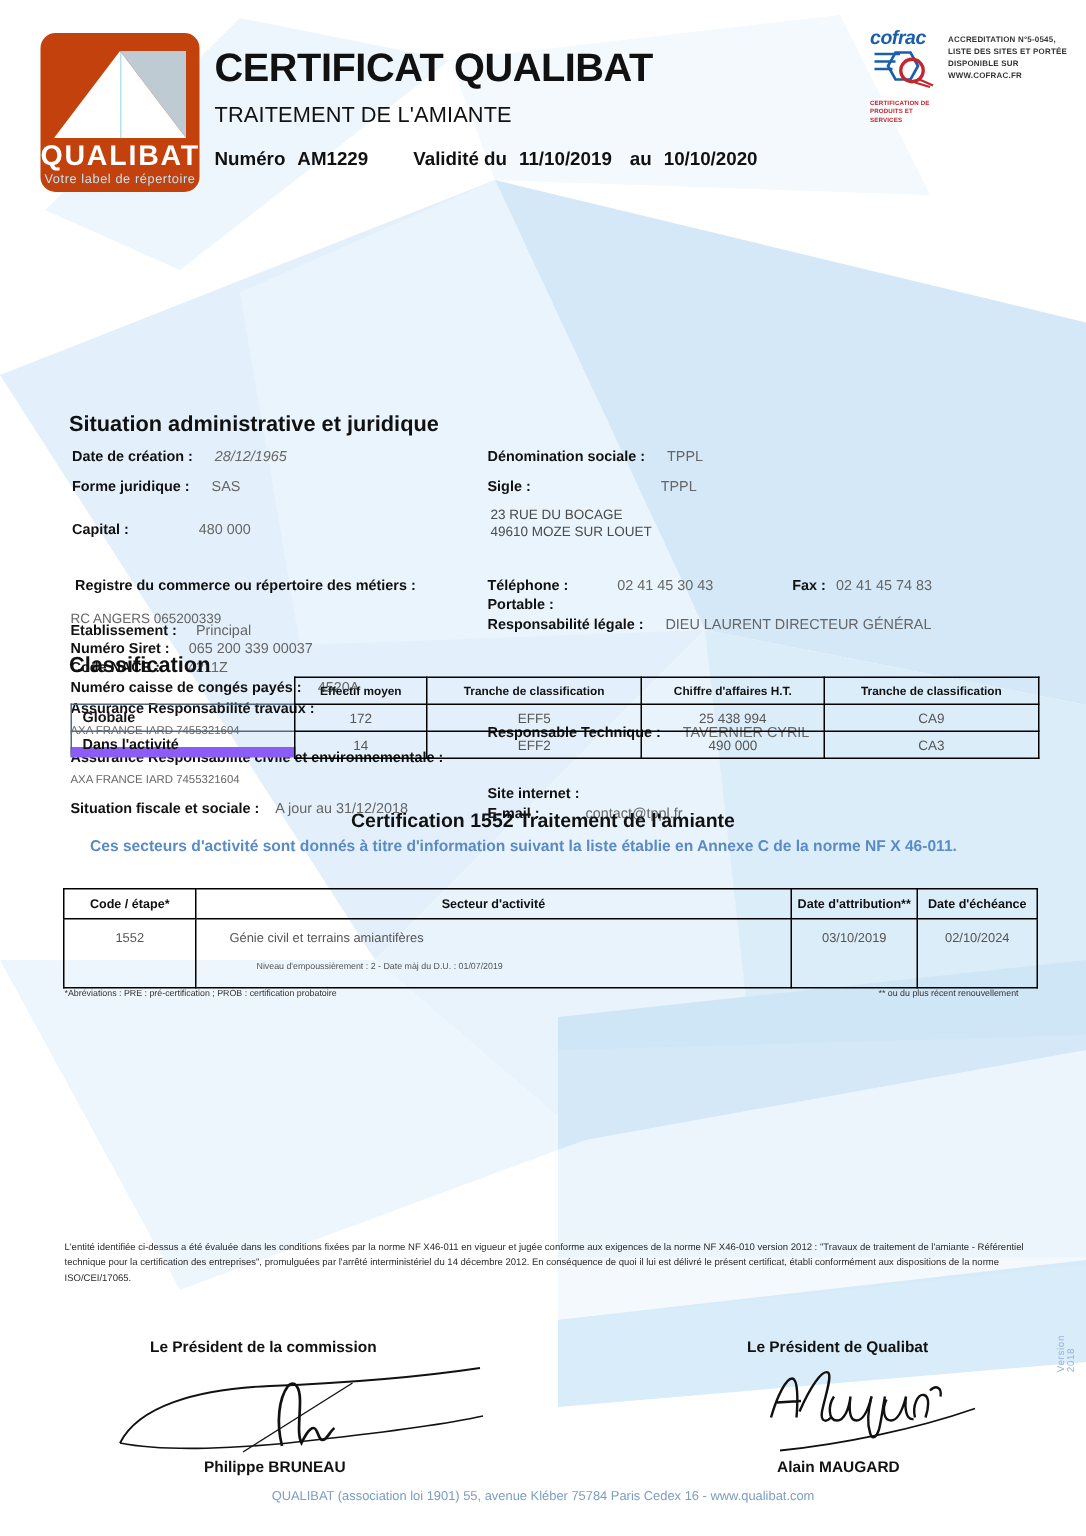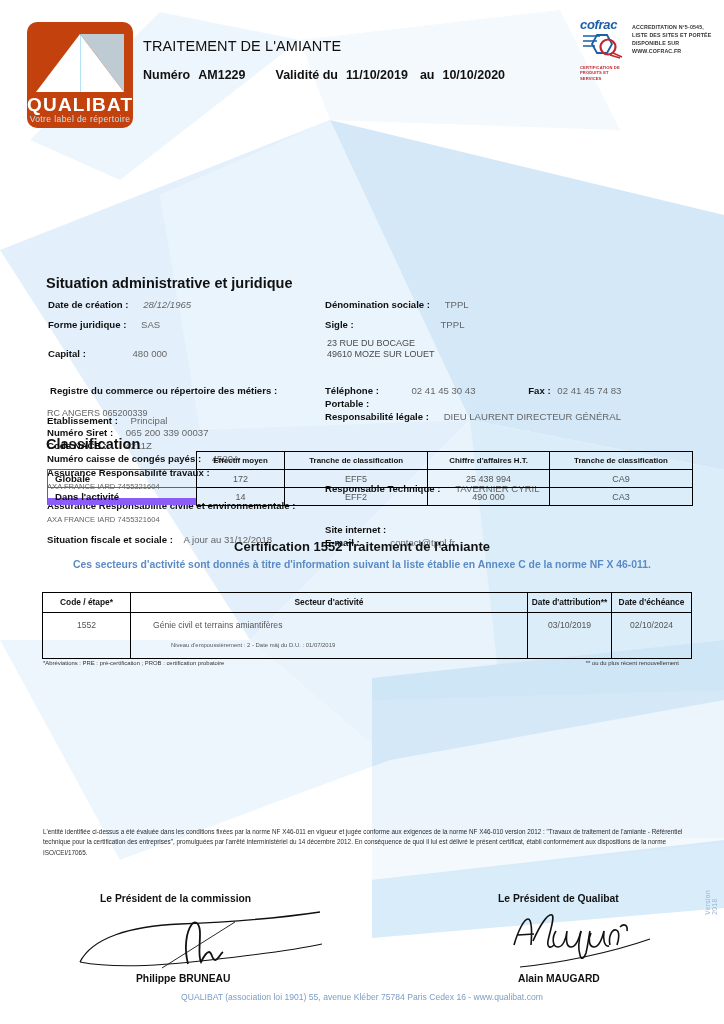--- a/index.html
+++ b/index.html
@@ -130,21 +130,21 @@
   }
   .class-lab.last { border-bottom: 7px solid #8b5cf6; }
 
   
   .cert2-title {
     position: absolute; left: 0; right: 0; top: 539px;
     text-align: center; font-size: 13px; font-weight: bold; color: #111;
   }
   .cert2-desc {
     position: absolute; left: 60px; right: 60px; top: 558px;
-    text-align: center; font-size: 10.4px; font-weight: bold;
+    font-size: 10.4px; font-weight: bold;
     color: #5b8bc4; line-height: 1.35;
   }
 
   
   #tbl-sector {
     position: absolute; left: 42px; top: 592px; width: 650px;
   }
   #tbl-sector th { font-size: 8.4px; line-height: 1.25; padding: 4px 3px; }
   #tbl-sector td { font-size: 8.6px; color: #555; }
   #tbl-sector td.sect { text-align: left; padding-left: 22px; height: 46px; vertical-align: top; padding-top: 7px; }
@@ -213,20 +213,21 @@
 
       <div class="logo">
         <div class="pyramid"></div>
         <div class="pyr-shade"></div>
         <div class="pyr-edge"></div>
         <div class="logo-name">QUALIBAT</div>
         <div class="logo-tag">Votre label de répertoire</div>
       </div>
 
       <div class="title-block">
+        <div class="cert-title">CERTIFICAT QUALIBAT</div>
         <div class="cert-sub">TRAITEMENT DE L'AMIANTE</div>
         <div class="cert-meta">
           <span>Numéro</span><span class="sp1"></span><span>AM1229</span><span class="sp2"></span><span>Validité du</span><span class="sp1"></span><span>11/10/2019</span><span class="sp3"></span><span>au</span><span class="sp1"></span><span>10/10/2020</span>
         </div>
       </div>
 
       <div class="cofrac">
         <div class="cofrac-logo">
           <div class="cofrac-word">cofrac</div>
           <svg class="cofrac-mark" viewBox="0 0 46 26">

